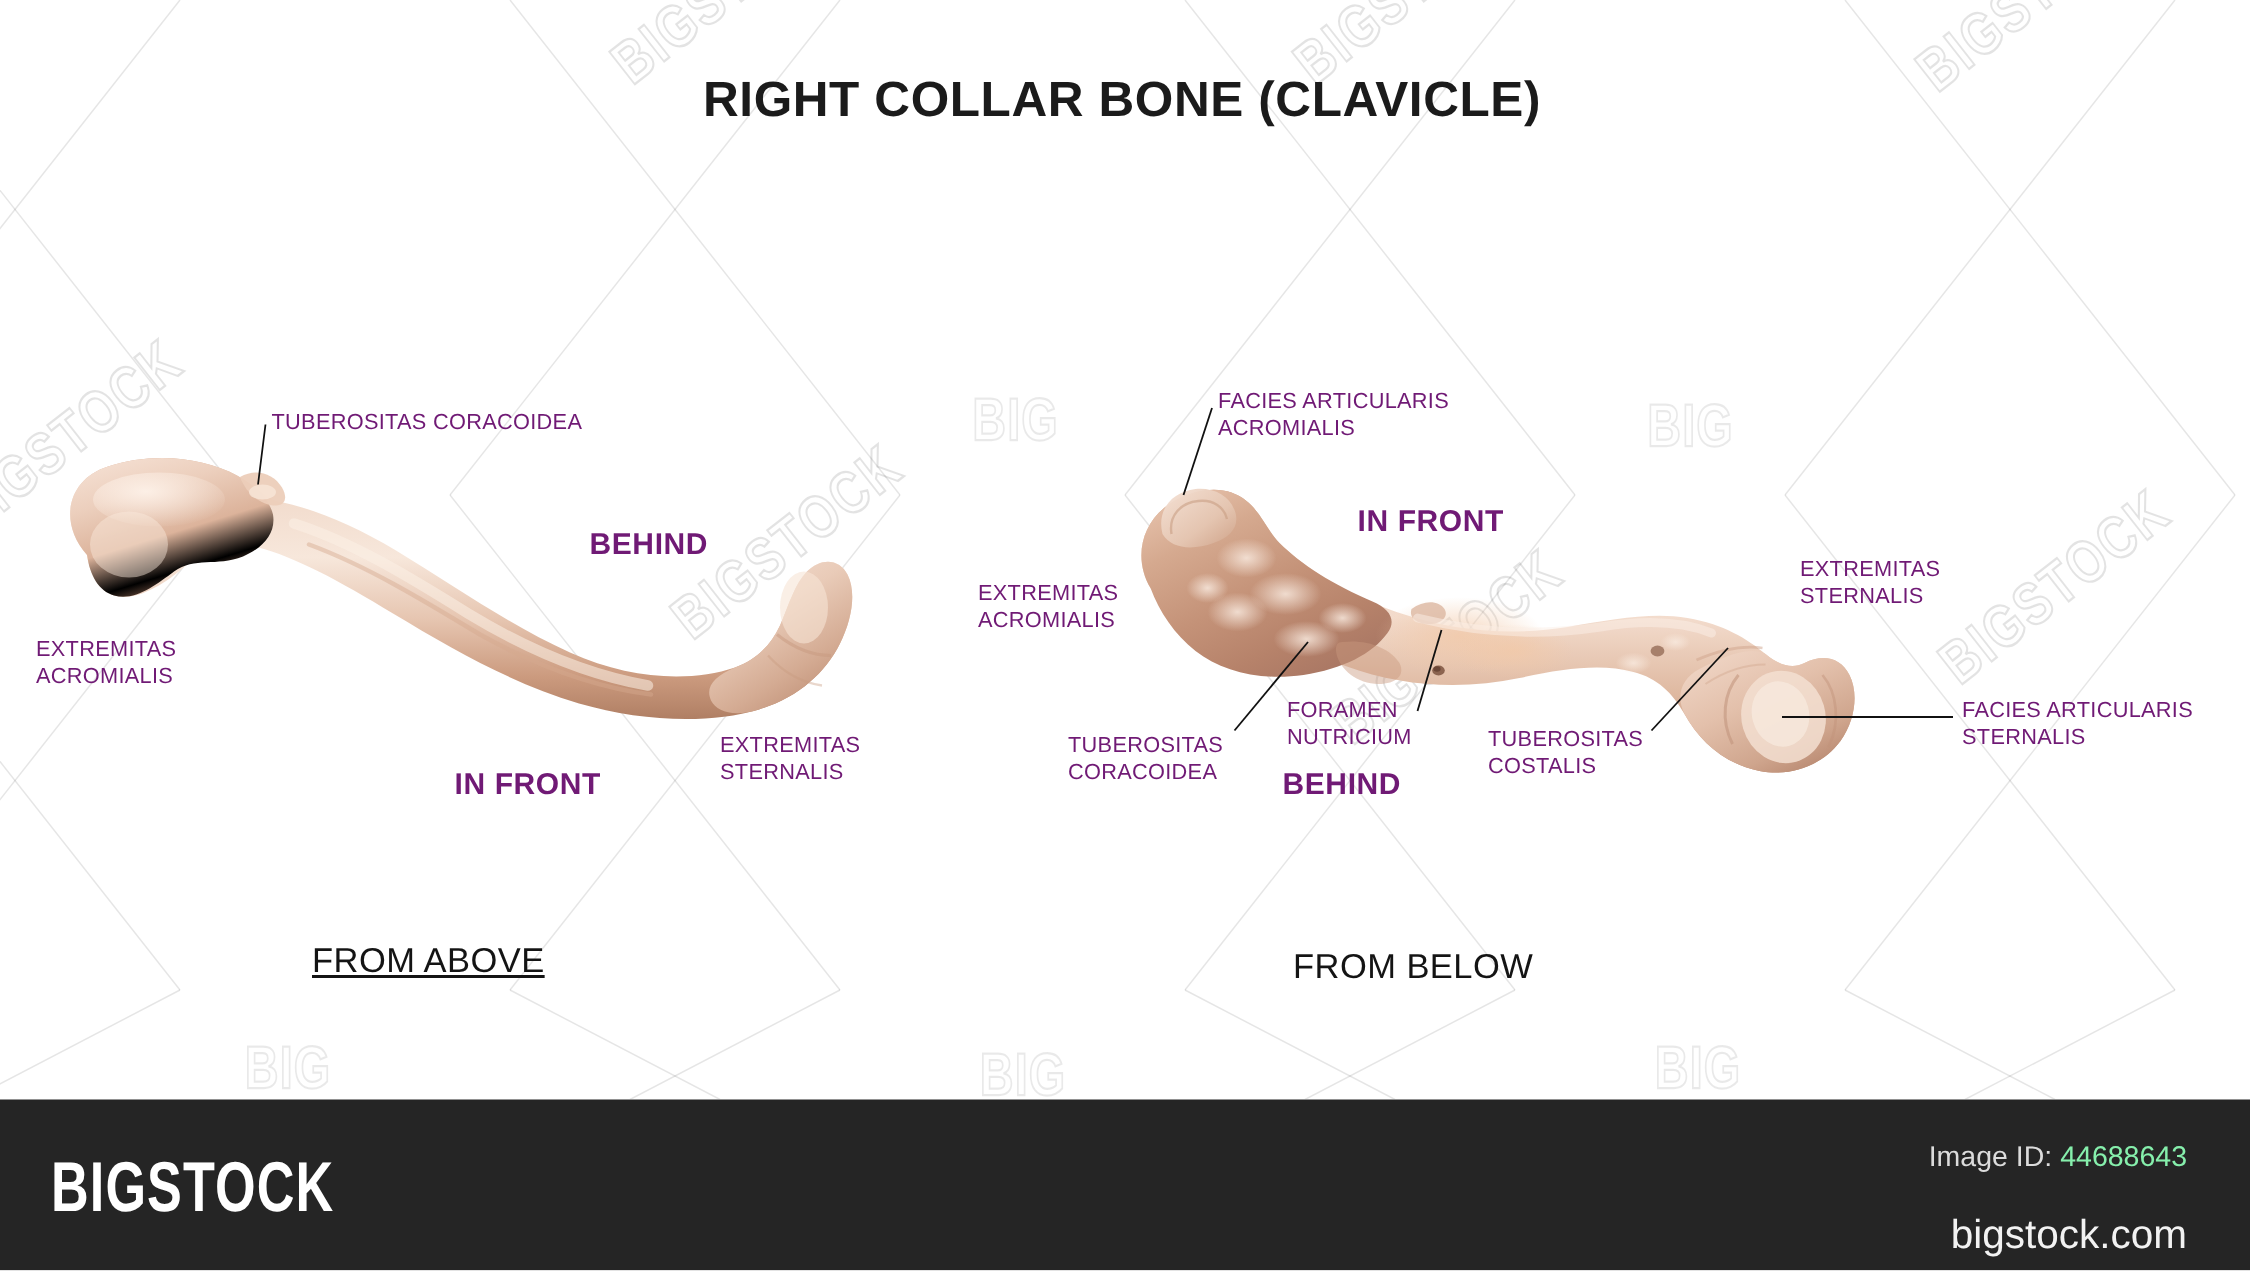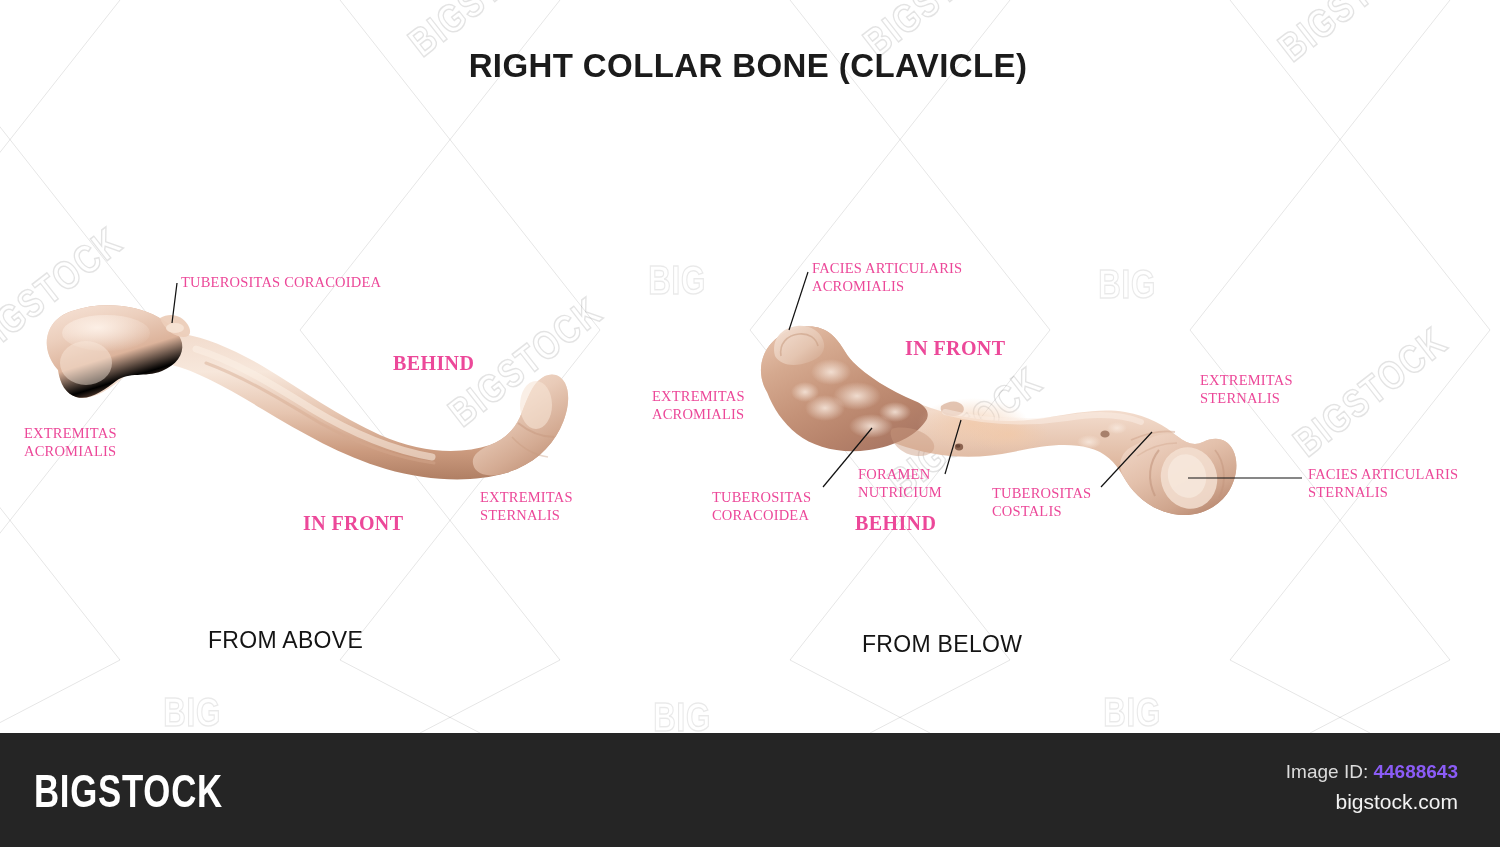--- a/index.html
+++ b/index.html
@@ -71,24 +71,24 @@
 
   
   .bone-svg {
     position: absolute;
     z-index: 10;
   }
 
   
   .label {
     position: absolute;
-    font-family: Liberation Serif, serif;
+    font-family: Liberation Sans, sans-serif;
     font-size: 14.5px;
     line-height: 18px;
-    color: #ec4899;
+    color: #701a75;
     letter-spacing: 0.2px;
     white-space: pre;
     z-index: 40;
   }
   .label.bold {
     font-weight: bold;
     font-size: 20px;
     letter-spacing: 0.4px;
   }
   .caption {
@@ -137,27 +137,27 @@
     top: 28px;
     text-align: right;
     color: #e6e6e6;
   }
   #footer-imageid {
     font-family: "Liberation Sans", sans-serif;
     font-size: 19px;
     color: #dcdcdc;
   }
   #footer-imageid b {
-    color: #8b5cf6;
-    font-weight: bold;
+    color: #86efac;
+    font-weight: normal;
   }
   #footer-site {
-    margin-top: 7px;
-    font-family: "Liberation Sans", sans-serif;
-    font-size: 21px;
+    margin-top: 25px;
+    font-family: "Liberation Sans", sans-serif;
+    font-size: 27px;
     color: #f2f2f2;
   }
 </style>
 </head>
 <body>
 
 <div id="stage">
 
   <div id="watermarks">
     <span class="wm-big" style="left:640px; top:258px;">BIG</span>
@@ -419,21 +419,21 @@
   <div class="label" style="left:24px; top:424px;">EXTREMITAS
 ACROMIALIS</div>
 
   <div class="label bold" style="left:393px; top:354px;">BEHIND</div>
 
   <div class="label bold" style="left:303px; top:514px;">IN FRONT</div>
 
   <div class="label" style="left:480px; top:488px;">EXTREMITAS
 STERNALIS</div>
 
-  <div class="caption" style="left:208px; top:627px;">FROM ABOVE</div>
+  <div class="caption" style="left:208px; top:627px;text-decoration:underline;">FROM ABOVE</div>
 
   <div class="label" style="left:812px; top:259px;">FACIES ARTICULARIS
 ACROMIALIS</div>
 
   <div class="label" style="left:652px; top:387px;">EXTREMITAS
 ACROMIALIS</div>
 
   <div class="label bold" style="left:905px; top:339px;">IN FRONT</div>
 
   <div class="label" style="left:712px; top:488px;">TUBEROSITAS

